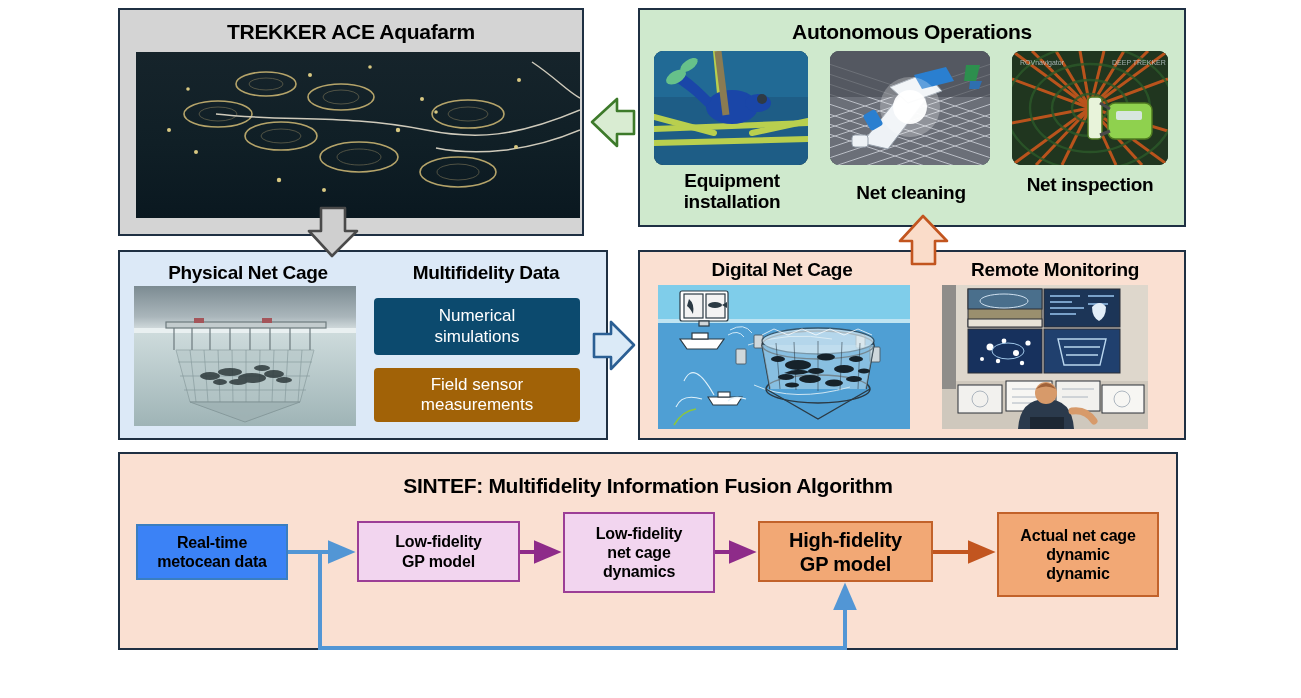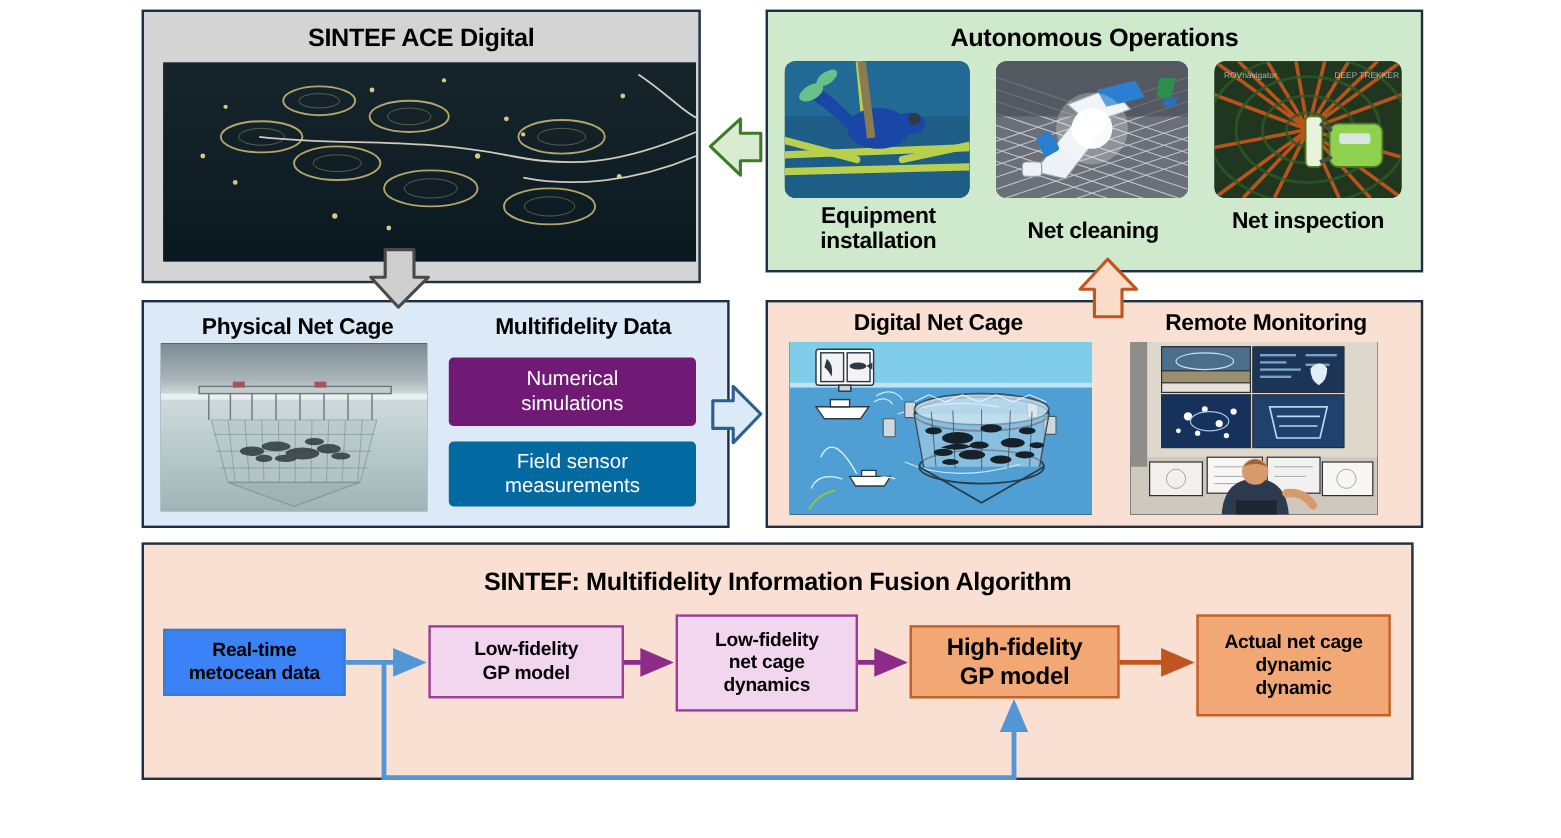--- a/index.html
+++ b/index.html
@@ -18,21 +18,21 @@
         display:flex;align-items:center;justify-content:center;
         text-align:center;color:#000;font-weight:bold;line-height:1.2;
         letter-spacing:-0.2px;}
   svg.ov{position:absolute;left:0;top:0;width:1301px;height:698px;overflow:visible;}
 </style>
 </head>
 <body>
 
 <div class="panel" style="left:118px;top:8px;width:466px;height:228px;background:#d4d4d4;">
 </div>
-<div class="ptitle" style="left:118px;top:20px;width:466px;font-size:21px;">SINTEF ACE Digital</div>
+<div class="ptitle" style="left:118px;top:20px;width:466px;font-size:21px;">TREKKER ACE Aquafarm</div>
 <div class="photo" style="left:136px;top:52px;width:444px;height:166px;">
   <svg width="444" height="166" viewBox="0 0 444 166">
     <defs>
       <linearGradient id="sea" x1="0" y1="0" x2="0" y2="1">
         <stop offset="0%" stop-color="#16242b"></stop>
           <stop offset="55%" stop-color="#101f26"></stop>
         <stop offset="100%" stop-color="#0a1820"></stop>
       </linearGradient>
     </defs>
     <rect width="444" height="166" fill="url(#sea)"></rect>
@@ -254,27 +254,27 @@
       <ellipse cx="118" cy="92" rx="14" ry="5"></ellipse>
         <ellipse cx="140" cy="88" rx="10" ry="4"></ellipse>
       <ellipse cx="104" cy="96" rx="9" ry="3"></ellipse>
         <ellipse cx="128" cy="82" rx="8" ry="3"></ellipse>
       <ellipse cx="86" cy="96" rx="7" ry="3"></ellipse>
         <ellipse cx="150" cy="94" rx="8" ry="3"></ellipse>
     </g>
   </svg>
 </div>
 
-<div class="dbox" style="left:374px;top:298px;width:206px;height:57px;background:#701a75;font-size:17px;">
+<div class="dbox" style="left:374px;top:298px;width:206px;height:57px;background:#0c4a6e;font-size:17px;">
   <span>
     <span>Numerical</span><br>
     <span>simulations</span>
   </span>
 </div>
-<div class="dbox" style="left:374px;top:368px;width:206px;height:54px;background:#0369a1;font-size:17px;">
+<div class="dbox" style="left:374px;top:368px;width:206px;height:54px;background:#a16207;font-size:17px;">
   <span>
     <span>Field sensor</span><br>
     <span>measurements</span>
   </span>
 </div>
 
 <div class="panel" style="left:638px;top:250px;width:548px;height:190px;background:#fae0d2;">
 </div>
 <div class="ptitle" style="left:650px;top:259px;width:264px;font-size:19px;">Digital Net Cage</div>
 <div class="ptitle" style="left:930px;top:259px;width:250px;font-size:19px;">Remote Monitoring</div>

